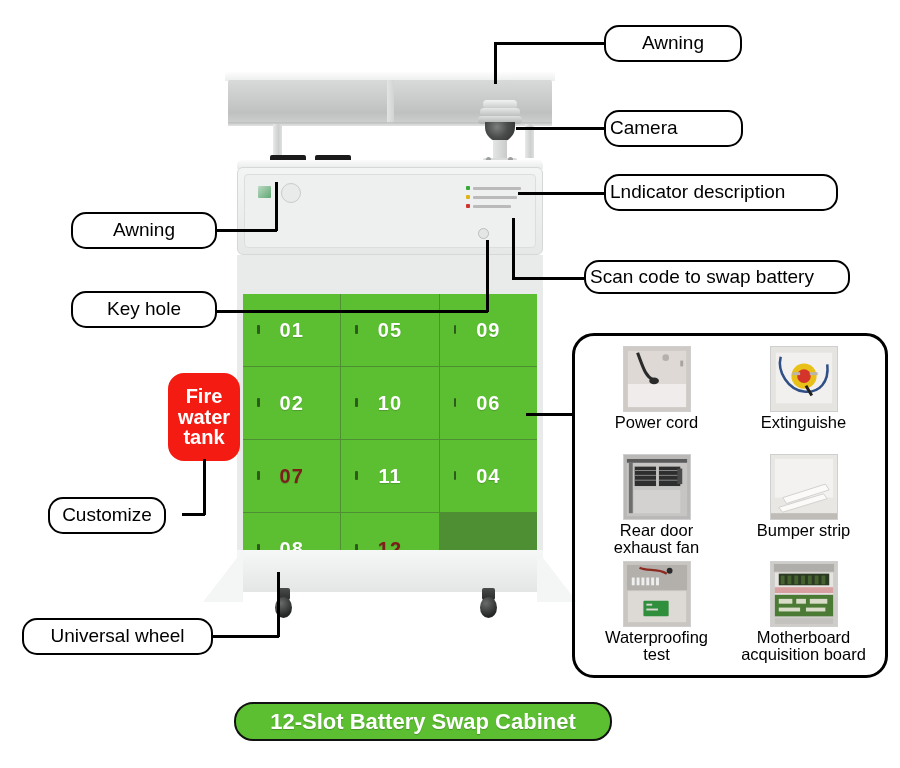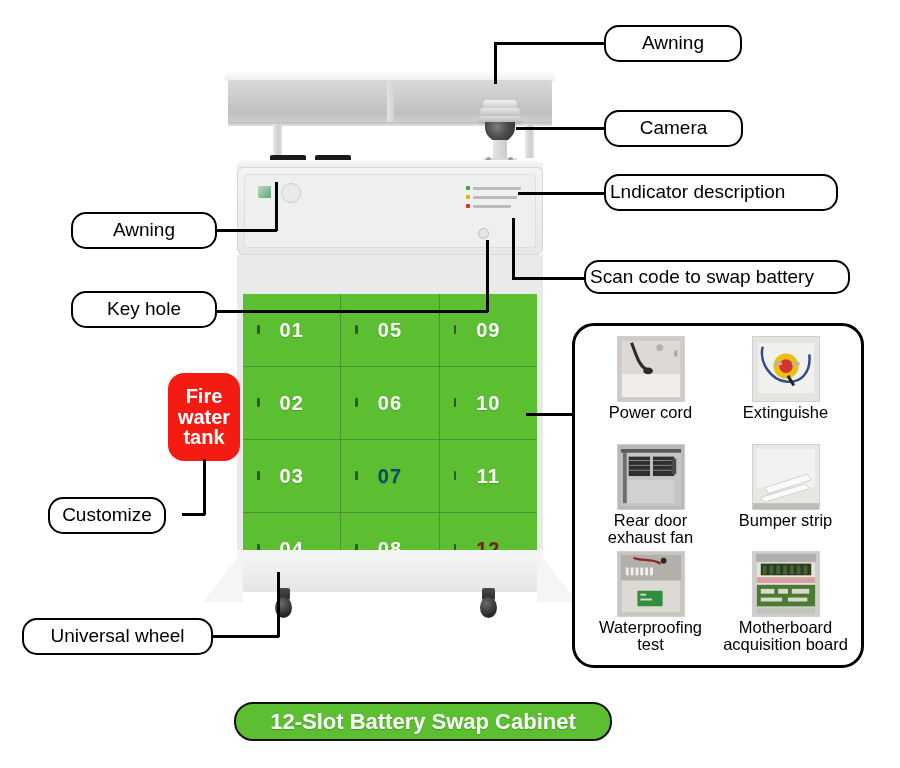--- a/index.html
+++ b/index.html
@@ -124,21 +124,21 @@
   #fire-badge{
     position:absolute;left:168px;top:373px;width:72px;height:88px;
     background:#f41b12;border:2.5px solid #f41b12;border-radius:16px;
     display:flex;flex-direction:column;align-items:center;justify-content:center;
     color:#fff;font-weight:bold;font-size:20px;line-height:1.02;text-align:center;
     box-sizing:border-box;
   }
 
   
   #photo-panel{
-    position:absolute;left:572px;top:323px;width:292px;height:345px;
+    position:absolute;left:572px;top:333px;width:316px;height:345px;
     border:3px solid #000;border-radius:22px;box-sizing:border-box;
     padding:10px 8px 6px;
   }
   .photo-grid{display:grid;grid-template-columns:1fr 1fr;grid-template-rows:repeat(3,1fr);
     width:100%;height:100%;}
   .pcell{display:flex;flex-direction:column;align-items:center;justify-content:flex-start;}
   .thumb{width:68px;height:66px;border:1px solid #cfcfcf;box-sizing:border-box;overflow:hidden;position:relative;}
   .pcap{margin-top:2px;font-size:16.5px;color:#000;text-align:center;line-height:1.04;}
 
   
@@ -263,33 +263,29 @@
           <div class="cell" style="background: rgb(92, 191, 50);">
             <span class="kh"></span>
             <span class="num" style="color: rgb(255, 255, 255);">09</span>
           </div>
           <div class="cell" style="background: rgb(92, 191, 50);">
             <span class="kh"></span>
             <span class="num" style="color: rgb(255, 255, 255);">02</span>
           </div>
           <div class="cell" style="background: rgb(92, 191, 50);">
             <span class="kh"></span>
+            <span class="num" style="color: rgb(255, 255, 255);">10</span>
+          </div>
+          <div class="cell" style="background: rgb(92, 191, 50);">
+            <span class="kh"></span>
             <span class="num" style="color: rgb(255, 255, 255);">06</span>
           </div>
           <div class="cell" style="background: rgb(92, 191, 50);">
             <span class="kh"></span>
-            <span class="num" style="color: rgb(255, 255, 255);">10</span>
-          </div>
-          <div class="cell" style="background: rgb(92, 191, 50);">
-            <span class="kh"></span>
-            <span class="num" style="color: rgb(255, 255, 255);">03</span>
-          </div>
-          <div class="cell" style="background: rgb(92, 191, 50);">
-            <span class="kh"></span>
-            <span class="num" style="color: #0c4a6e;">07</span>
+            <span class="num" style="color: #7f1d1d;">07</span>
           </div>
           <div class="cell" style="background: rgb(92, 191, 50);">
             <span class="kh"></span>
             <span class="num" style="color: rgb(255, 255, 255);">11</span>
           </div>
           <div class="cell" style="background: rgb(92, 191, 50);">
             <span class="kh"></span>
             <span class="num" style="color: rgb(255, 255, 255);">04</span>
           </div>
           <div class="cell" style="background: rgb(92, 191, 50);">
@@ -343,21 +339,21 @@
 
   <div class="lead v" style="left:277px;top:572px;height:65px;"></div>
   <div class="lead h" style="left:213px;top:635px;width:66px;"></div>
 
   <div class="lead h" style="left:526px;top:413px;width:48px;"></div>
 
   <div class="callout" style="left:604px;top:25px;width:138px;height:37px;">
     <span>Awning</span>
   </div>
 
-  <div class="callout" style="left:604px;top:110px;width:139px;height:37px;justify-content:center;">
+  <div class="callout" style="left:604px;top:110px;width:139px;height:37px;justify-content:flex-start;">
     <span>Camera</span>
   </div>
 
   <div class="callout" style="left:604px;top:174px;width:234px;height:37px;justify-content:flex-start;">
     <span>Lndicator description</span>
   </div>
 
   <div class="callout" style="left:584px;top:260px;width:266px;height:34px;justify-content:flex-start;">
     <span>Scan code to swap battery</span>
   </div>

